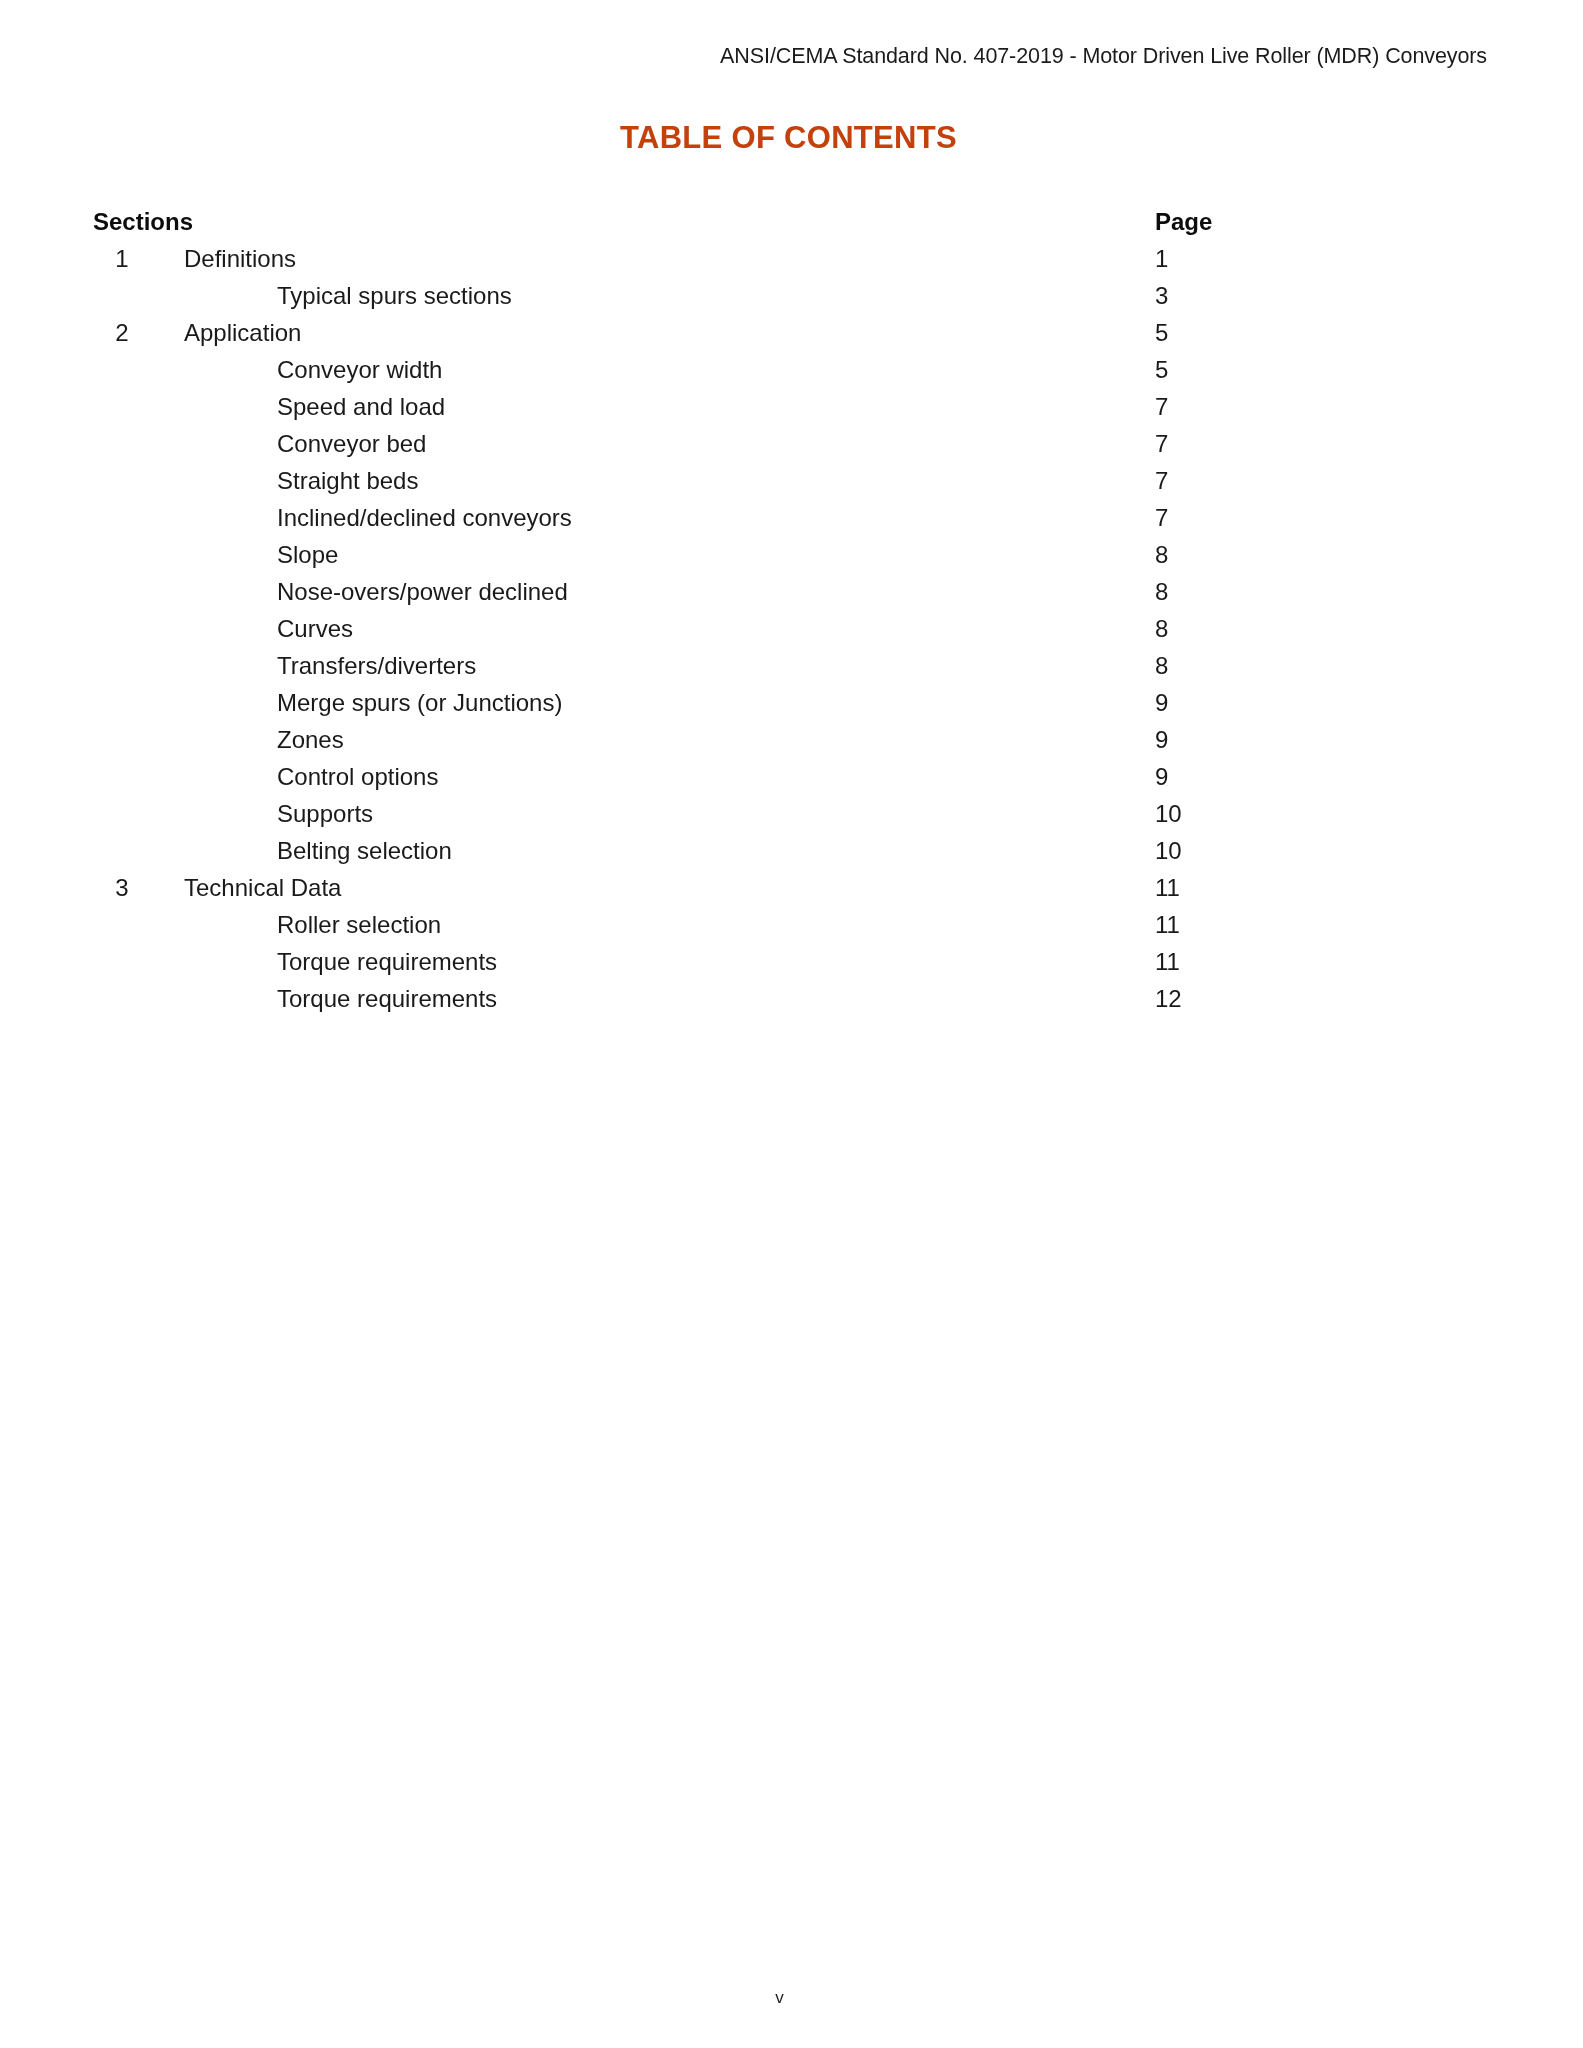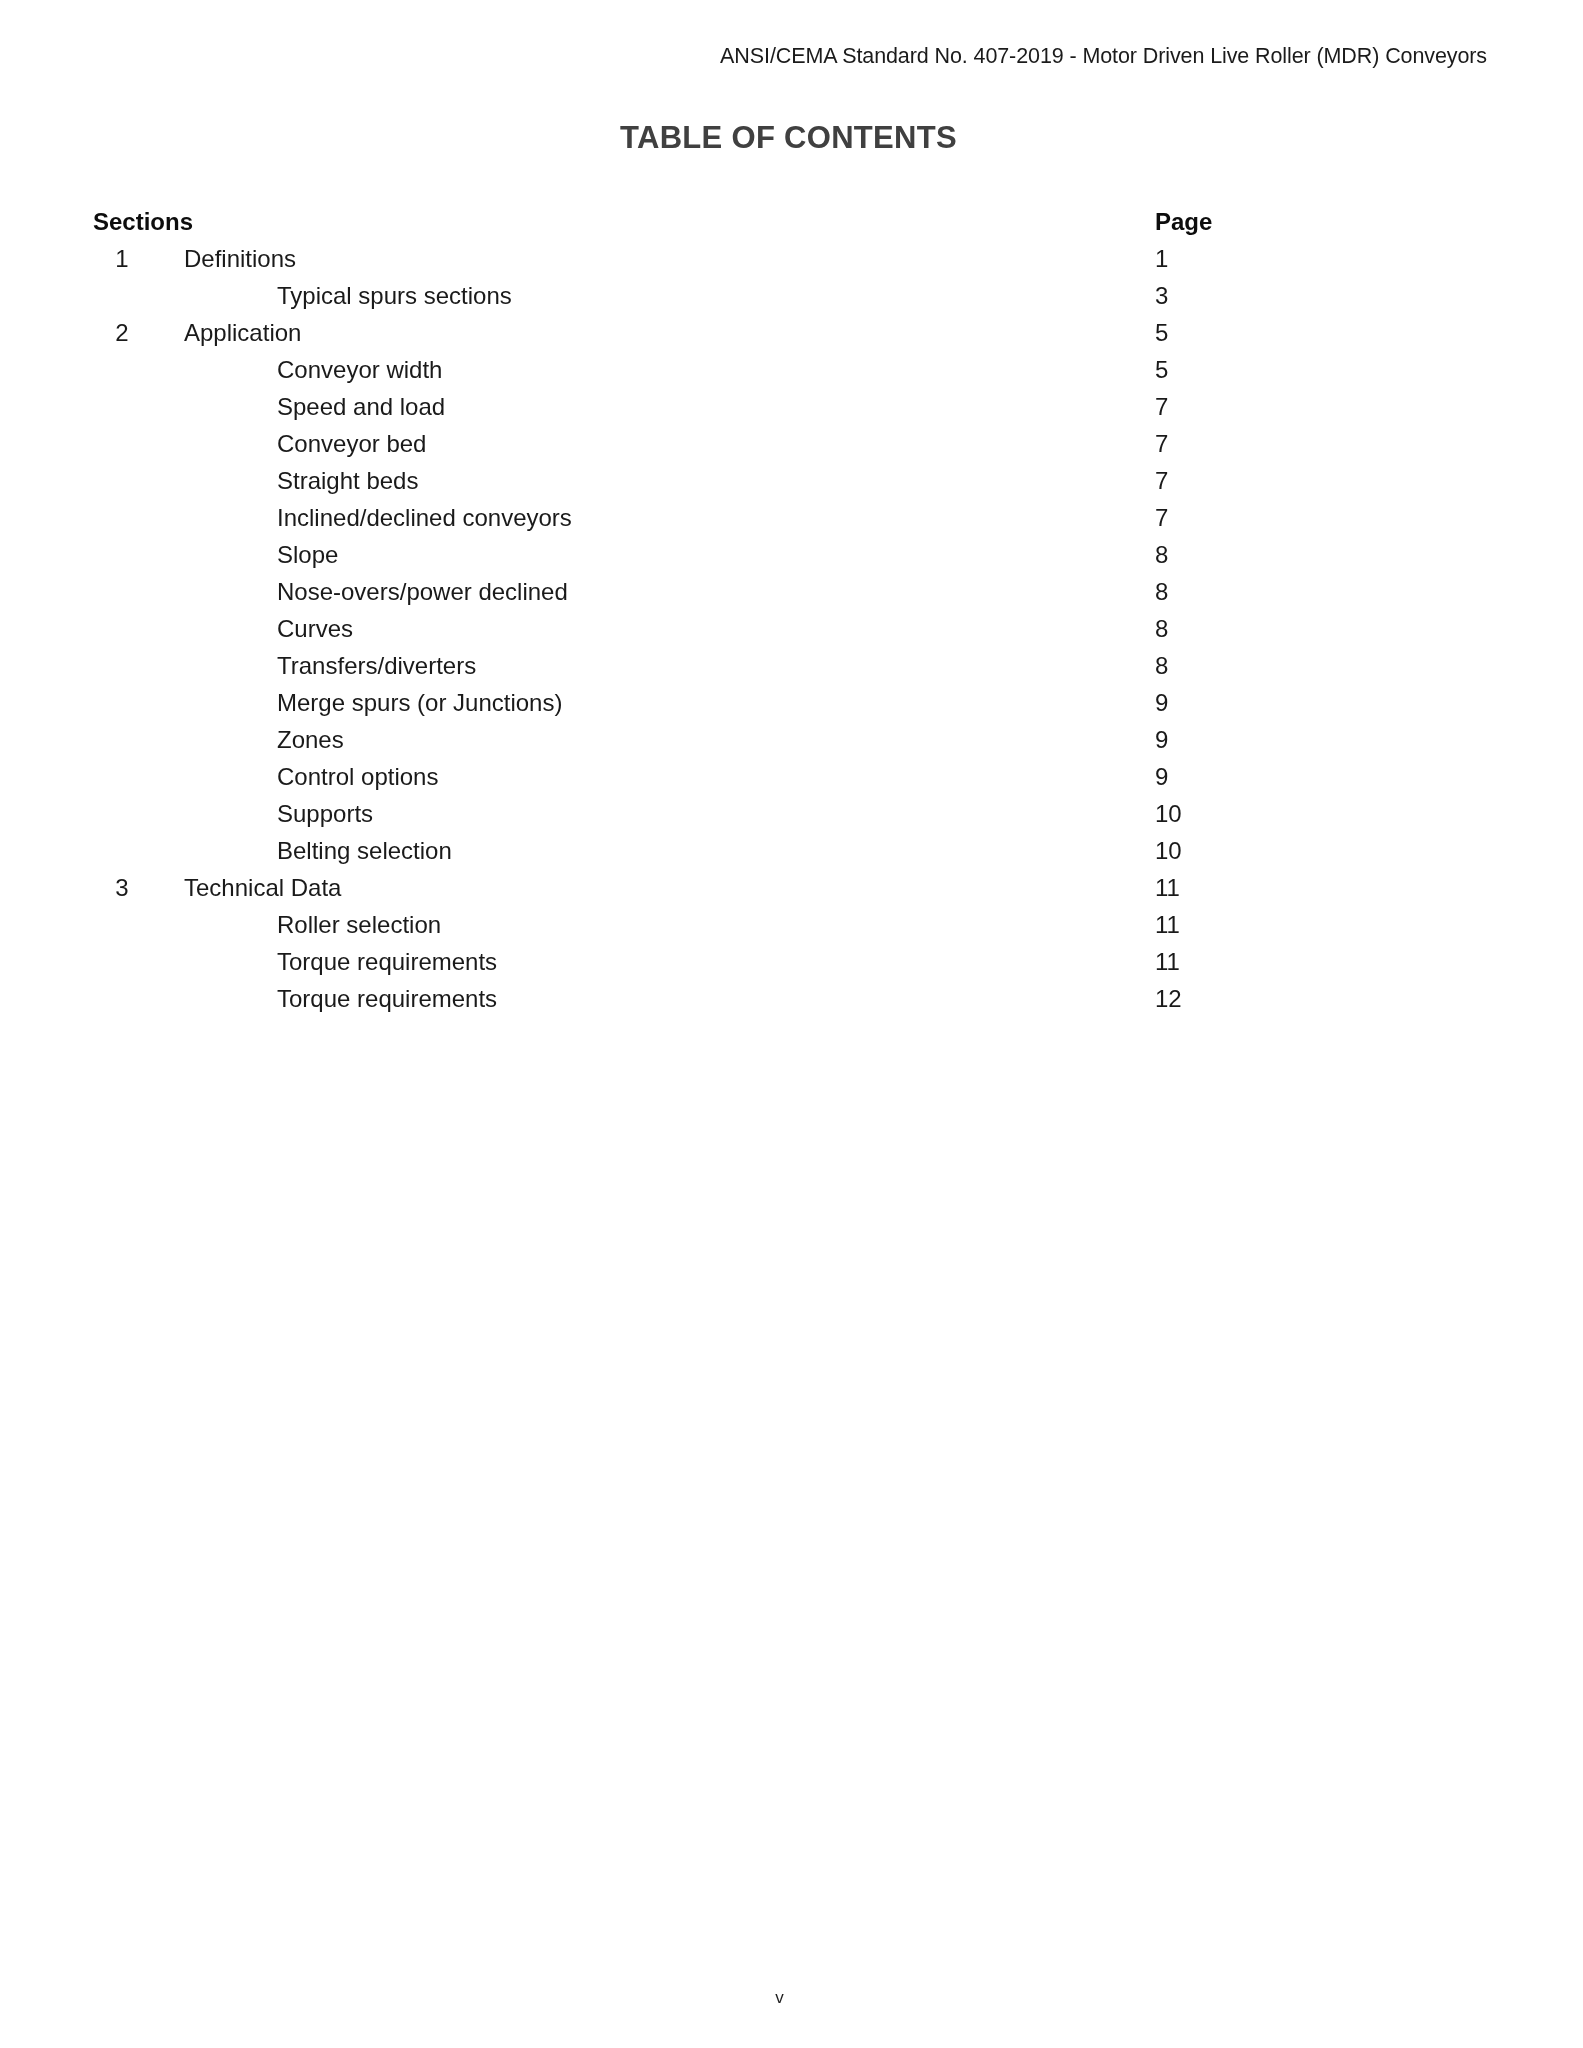--- a/index.html
+++ b/index.html
@@ -40,21 +40,21 @@
   
   .doc-title {
     position: absolute;
     top: 120px;
     left: 0;
     width: 1583px;
     text-align: center;
     font-size: 31px;
     font-weight: bold;
     letter-spacing: 0.3px;
-    color: #404040;
+    color: #c2410c;
   }
   .doc-title-inner {
     display: inline-block;
     transform: translateX(-3px);
   }
 
   
   .toc {
     position: absolute;
     top: 203px;

